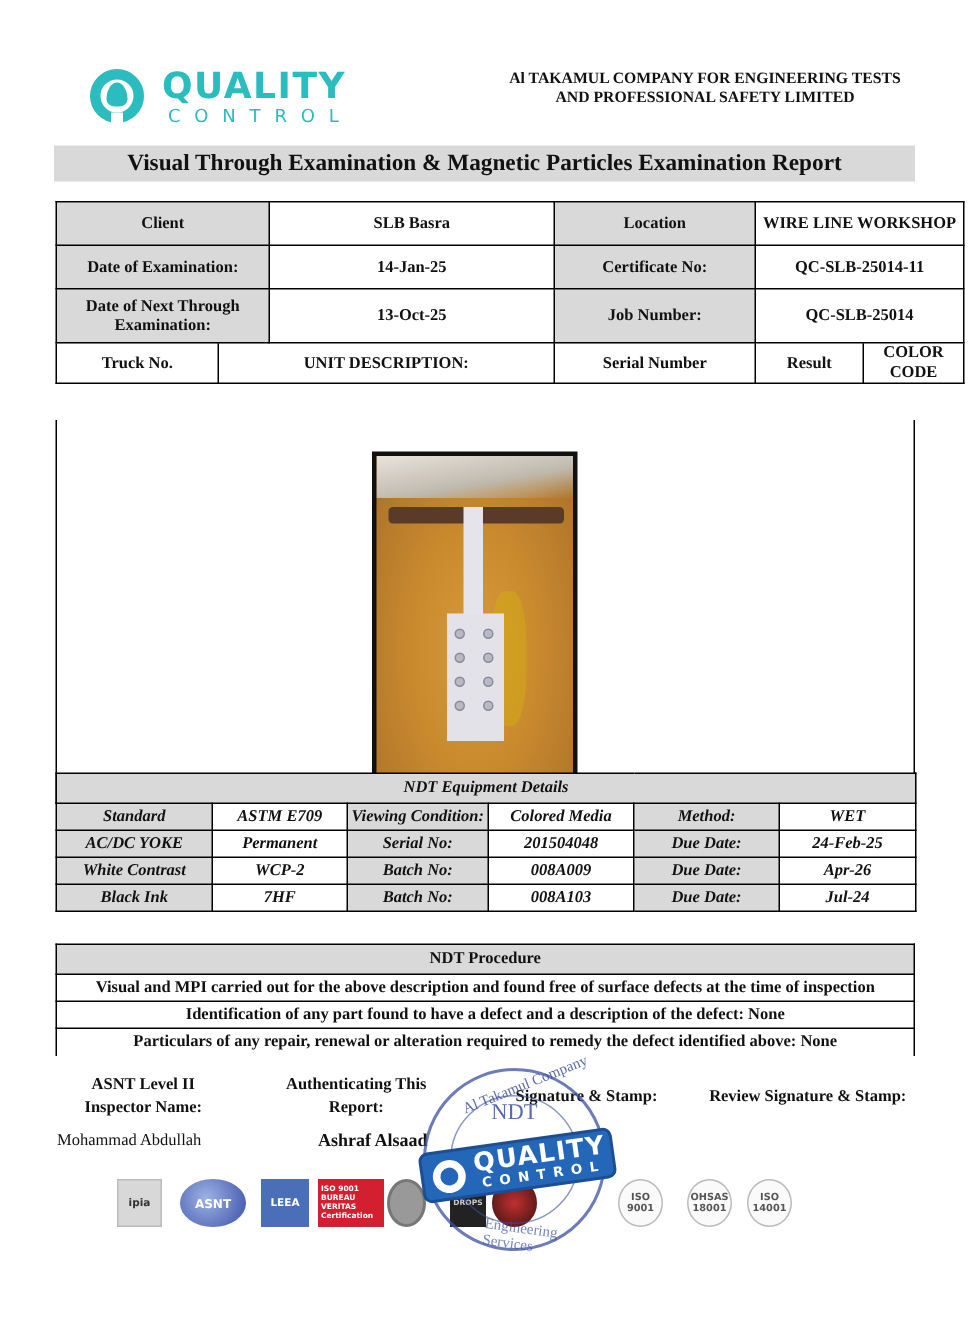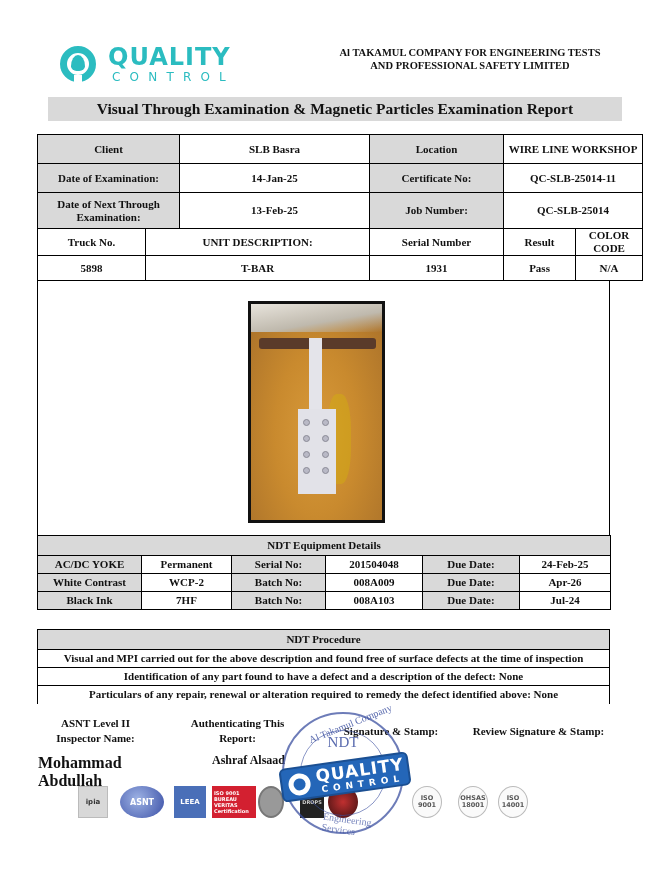--- a/index.html
+++ b/index.html
@@ -15,21 +15,21 @@
     border: 7px solid #2bbcc0; }
   .logo-ring::after { content: ""; position: absolute; left: 7px; bottom: -8px; width: 8px; height: 8px; background: #fff; }
   .logo-flame { position: absolute; left: 11px; top: 11px; width: 14px; height: 16px;
     background: #2bbcc0; border-radius: 50% 50% 40% 40% / 70% 70% 30% 30%; }
   .logo-q { position: absolute; left: 48px; top: 0px; font-family: "DejaVu Sans", sans-serif; font-weight: bold;
     font-size: 24px; color: #2bbcc0; letter-spacing: 1px; line-height: 26px; }
   .logo-c { position: absolute; left: 52px; top: 26px; font-family: "DejaVu Sans", sans-serif;
     font-size: 12px; color: #2bbcc0; letter-spacing: 9.2px; line-height: 14px; }
   .company { left: 330px; top: 46px; width: 280px; text-align: center; font-size: 10.5px; font-weight: bold; line-height: 13px; }
   .title-bar { left: 36px; top: 97px; width: 574px; height: 24px; background: #d9d9d9;
-    text-align: center; font-size: 15.5px; font-weight: bold; line-height: 24px; margin-left: 12px; }
+    text-align: center; font-size: 15.5px; font-weight: bold; line-height: 24px; }
 
   table { border-collapse: collapse; position: absolute; table-layout: fixed; }
   td { border: 1px solid #000; text-align: center; vertical-align: middle; font-weight: bold; font-size: 11px; line-height: 13px; }
   .g { background: #d9d9d9; }
 
   .t1 { left: 37px; top: 134px; width: 573px; padding-left: 24px; }
   .t1 td { height: 29px; }
   .t1 tr.tall td { height: 36px; }
   .t1 tr.h25 td { height: 25px; }
 
@@ -38,35 +38,35 @@
   .photo-inner { width: 100%; height: 100%; position: relative; overflow: hidden;
     background: radial-gradient(ellipse at 50% 60%, #d89a3a 0%, #c98a2e 45%, #a8702a 100%); }
   .photo-top { position: absolute; left: 0; top: 0; width: 100%; height: 28px;
     background: linear-gradient(170deg, #e8e4dc 0%, #bfb9ad 60%, rgba(190,180,160,0) 100%); }
   .bar-h { position: absolute; left: 8px; top: 34px; width: 117px; height: 11px; background: #5a3b2a; border-radius: 3px; }
   .bar-v { position: absolute; left: 58px; top: 34px; width: 13px; height: 75px; background: #e4e4ea; }
   .plate { position: absolute; left: 47px; top: 105px; width: 38px; height: 85px; background: #e2e2e8; }
   .bolt { position: absolute; width: 7px; height: 7px; border-radius: 50%; background: #b9b9c6; border: 1px solid #8a8a96; }
   .stain { position: absolute; left: 76px; top: 90px; width: 24px; height: 90px; background: rgba(210,170,20,0.55); border-radius: 40%; }
 
-  .t2 { left: 37px; top: 535px; width: 573px; }
+  .t2 { left: 37px; top: 515px; width: 573px; font-style: italic; }
   .t2 td { height: 18px; font-size: 11px; }
   .t2 tr.hd td { height: 20px; }
 
   .t3 { left: 37px; top: 629px; width: 573px; }
   .t3 td { height: 18px; font-size: 11px; border-left: 1px solid #000; border-right: 1px solid #000; }
   .t3 tr.hd td { height: 20px; }
   .t3 tr:last-child td { border-bottom: none; }
 
   .sig { font-size: 11px; font-weight: bold; text-align: center; line-height: 15px; }
   .sig1 { left: 38px; top: 716px; width: 115px; font-family: Liberation Serif, serif; }
   .sig2 { left: 190px; top: 716px; width: 95px; }
   .sig3 { left: 336px; top: 724px; width: 110px; }
   .sig4 { left: 466px; top: 724px; width: 145px; }
-  .name1 { left: 38px; top: 754px; width: 140px; font-size: 16px; font-weight: bold; }
+  .name1 { left: 38px; top: 754px; width: 140px; font-size: 11px; font-weight: normal; }
   .name2 { left: 212px; top: 753px; width: 90px; font-size: 12px; font-weight: bold; }
 
   .stamp { left: 282px; top: 712px; width: 122px; height: 122px; border-radius: 50%;
     border: 2px solid rgba(60,80,160,0.75); }
   .stamp-inner { position: absolute; left: 16px; top: 16px; width: 86px; height: 86px; border-radius: 50%; border: 1.5px solid rgba(60,80,160,0.6); }
   .stamp-ndt { position: absolute; left: 0; width: 100%; top: 20px; text-align: center; font-size: 15px; color: rgba(60,80,160,0.85); }
   .stamp-top { position: absolute; left: 22px; top: 4px; font-size: 10px; color: rgba(60,80,160,0.85); transform: rotate(-22deg); }
   .stamp-bot { position: absolute; left: 38px; top: 102px; font-size: 10px; color: rgba(60,80,160,0.7); transform: rotate(8deg); }
   .stamp-badge { position: absolute; left: -4px; top: 46px; width: 130px; height: 34px; background: #2466b8;
     border-radius: 6px; transform: rotate(-8deg); border: 2px solid #1b4f92; }
@@ -122,37 +122,30 @@
     <td colspan="2">WIRE LINE WORKSHOP</td>
   </tr>
   <tr>
     <td class="g" colspan="2">Date of Examination:</td>
     <td>14-Jan-25</td>
     <td class="g">Certificate No:</td>
     <td colspan="2">QC-SLB-25014-11</td>
   </tr>
   <tr class="tall">
     <td class="g" colspan="2">Date of Next Through Examination:</td>
-    <td>13-Feb-25</td>
+    <td>13-Oct-25</td>
     <td class="g">Job Number:</td>
     <td colspan="2">QC-SLB-25014</td>
   </tr>
   <tr class="h25">
     <td>Truck No.</td>
     <td colspan="2">UNIT DESCRIPTION:</td>
     <td>Serial Number</td>
     <td>Result</td>
     <td>COLOR CODE</td>
-  </tr>
-  <tr class="h25">
-    <td>5898</td>
-    <td colspan="2">T-BAR</td>
-    <td>1931</td>
-    <td>Pass</td>
-    <td>N/A</td>
   </tr>
 </tbody>
   </table>
 
 <div class="abs photo-box">
   <div class="photo">
     <div class="photo-inner">
       <div class="photo-top"></div>
       <div class="stain"></div>
       <div class="bar-h"></div>
@@ -178,20 +171,28 @@
       <col style="width:94px">
       <col style="width:97px">
       <col style="width:97px">
       <col style="width:91px">
   </colgroup>
   <tbody>
       <tr class="hd">
         <td class="g" colspan="6">NDT Equipment Details</td>
       </tr>
   <tr>
+    <td class="g">Standard</td>
+    <td>ASTM E709</td>
+    <td class="g">Viewing Condition:</td>
+    <td>Colored Media</td>
+    <td class="g">Method:</td>
+    <td>WET</td>
+  </tr>
+  <tr>
     <td class="g">AC/DC YOKE</td>
     <td>Permanent</td>
     <td class="g">Serial No:</td>
     <td>201504048</td>
     <td class="g">Due Date:</td>
     <td>24-Feb-25</td>
   </tr>
   <tr>
     <td class="g">White Contrast</td>
     <td>WCP-2</td>

